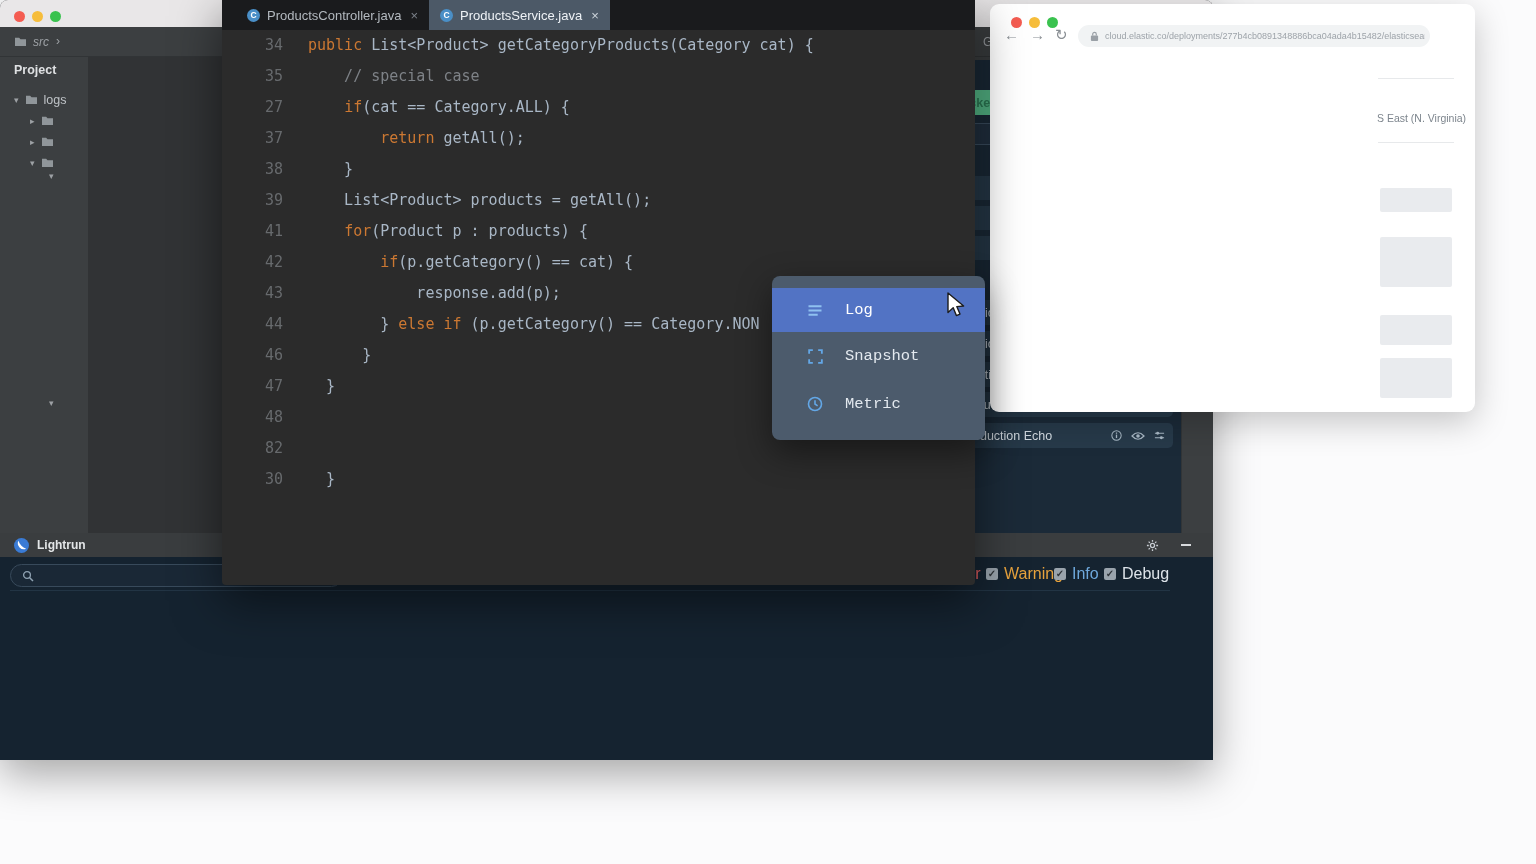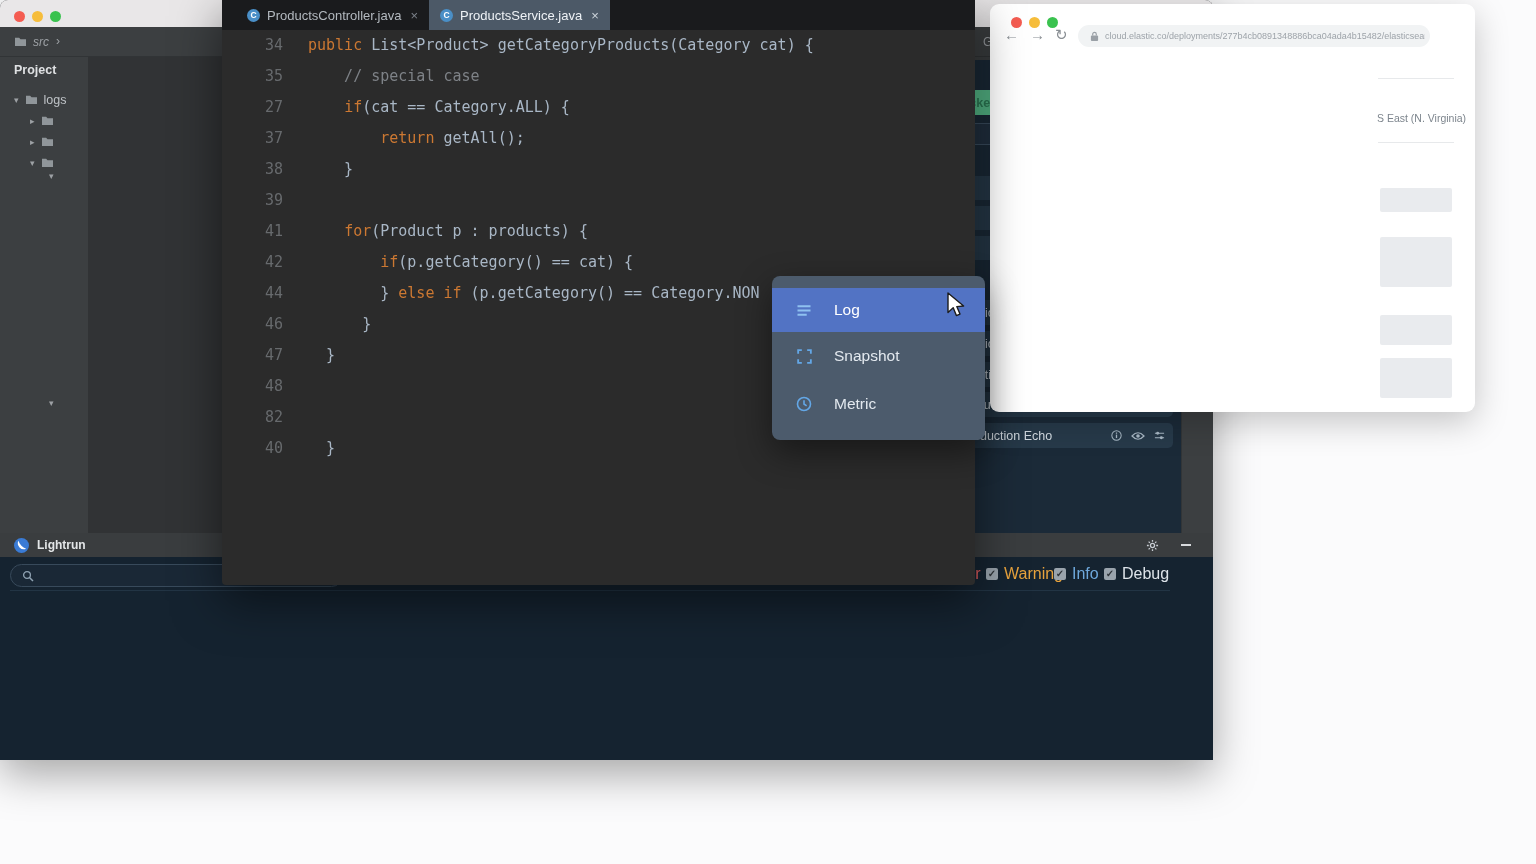--- a/index.html
+++ b/index.html
@@ -93,21 +93,21 @@
   .gutter{width:73px;min-width:73px;text-align:right;padding-right:12px;color:#676a6d;box-sizing:border-box;}
   .code-text{padding-left:13px;}
   .tok-k{color:#cc7832;}
   .tok-p{color:#a9b7c6;}
   .tok-c{color:#7e8287;}
   .tok-s{color:#6a8759;}
 
   
   #ctx-menu{left:772px;top:276px;width:213px;height:164px;background:#4c5b6c;border-radius:8px;
             box-shadow:0 12px 34px rgba(0,0,0,.45);padding-top:12px;box-sizing:border-box;z-index:4;}
-  .menu-item{display:flex;align-items:center;height:48px;padding-left:24px;gap:22px;color:#e3e9ef;font-size:15.5px;}
+  .menu-item{display:flex;align-items:center;height:48px;padding-left:35px;gap:22px;color:#e3e9ef;font-size:15.5px;font-family:Liberation Mono, monospace;}
   .menu-item.selected{background:#5273c4;color:#ffffff;height:44px;}
   .menu-ico{display:inline-flex;color:#63a7e6;width:16px;justify-content:center;}
   .menu-item.selected .menu-ico{color:#8fc1f0;}
 
   #cursor{left:946px;top:292px;z-index:5;}
 
   
   i[data-icon]{display:inline-flex;align-items:center;justify-content:center;font-style:normal;line-height:0;}
   .min-bar{width:10px;height:2px;background:#d7dadd;display:inline-block;}
 </style>
@@ -560,29 +560,30 @@
           <span>ProductsService.java</span>
           <span class="tab-close">×</span>
         </div>
       </div>
     <div id="code-lines" class="abs">
         <div class="code-line"><span class="gutter">34</span><span class="code-text"><span class="tok-k">public </span><span class="tok-p">List&lt;Product&gt; getCategoryProducts(Category cat) {</span></span></div>
         <div class="code-line"><span class="gutter">35</span><span class="code-text"><span class="tok-c">    // special case</span></span></div>
         <div class="code-line"><span class="gutter">27</span><span class="code-text"><span class="tok-p">    </span><span class="tok-k">if</span><span class="tok-p">(cat == Category.ALL) {</span></span></div>
         <div class="code-line"><span class="gutter">37</span><span class="code-text"><span class="tok-p">        </span><span class="tok-k">return</span><span class="tok-p"> getAll();</span></span></div>
         <div class="code-line"><span class="gutter">38</span><span class="code-text"><span class="tok-p">    }</span></span></div>
-        <div class="code-line"><span class="gutter">39</span></div>
+        <div class="code-line"><span class="gutter">39</span><span class="code-text"><span class="tok-p">    List&lt;Product&gt; products = getAll();</span></span></div>
         <div class="code-line"><span class="gutter">41</span><span class="code-text"><span class="tok-p">    </span><span class="tok-k">for</span><span class="tok-p">(Product p : products) {</span></span></div>
         <div class="code-line"><span class="gutter">42</span><span class="code-text"><span class="tok-p">        </span><span class="tok-k">if</span><span class="tok-p">(p.getCategory() == cat) {</span></span></div>
+        <div class="code-line"><span class="gutter">43</span><span class="code-text"><span class="tok-p">            response.add(p);</span></span></div>
         <div class="code-line"><span class="gutter">44</span><span class="code-text"><span class="tok-p">        } </span><span class="tok-k">else</span><span class="tok-p"> </span><span class="tok-k">if</span><span class="tok-p"> (p.getCategory() == Category.NON</span></span></div>
         <div class="code-line"><span class="gutter">46</span><span class="code-text"><span class="tok-p">      }</span></span></div>
         <div class="code-line"><span class="gutter">47</span><span class="code-text"><span class="tok-p">  }</span></span></div>
         <div class="code-line"><span class="gutter">48</span><span class="code-text"></span></div>
         <div class="code-line"><span class="gutter">82</span></div>
-        <div class="code-line"><span class="gutter">40</span><span class="code-text"><span class="tok-p">  }</span></span></div>
+        <div class="code-line"><span class="gutter">30</span><span class="code-text"><span class="tok-p">  }</span></span></div>
       </div>
   </div>
 
   <div id="ctx-menu" class="abs">
       <div class="menu-item selected">
         <i class="menu-ico">
           <svg width="16" height="13" viewBox="0 0 14 12">
             <g stroke="currentColor" stroke-width="1.9">
               <path d="M1 2 H13 M1 6 H13 M1 10 H9.5"></path>
             </g>

